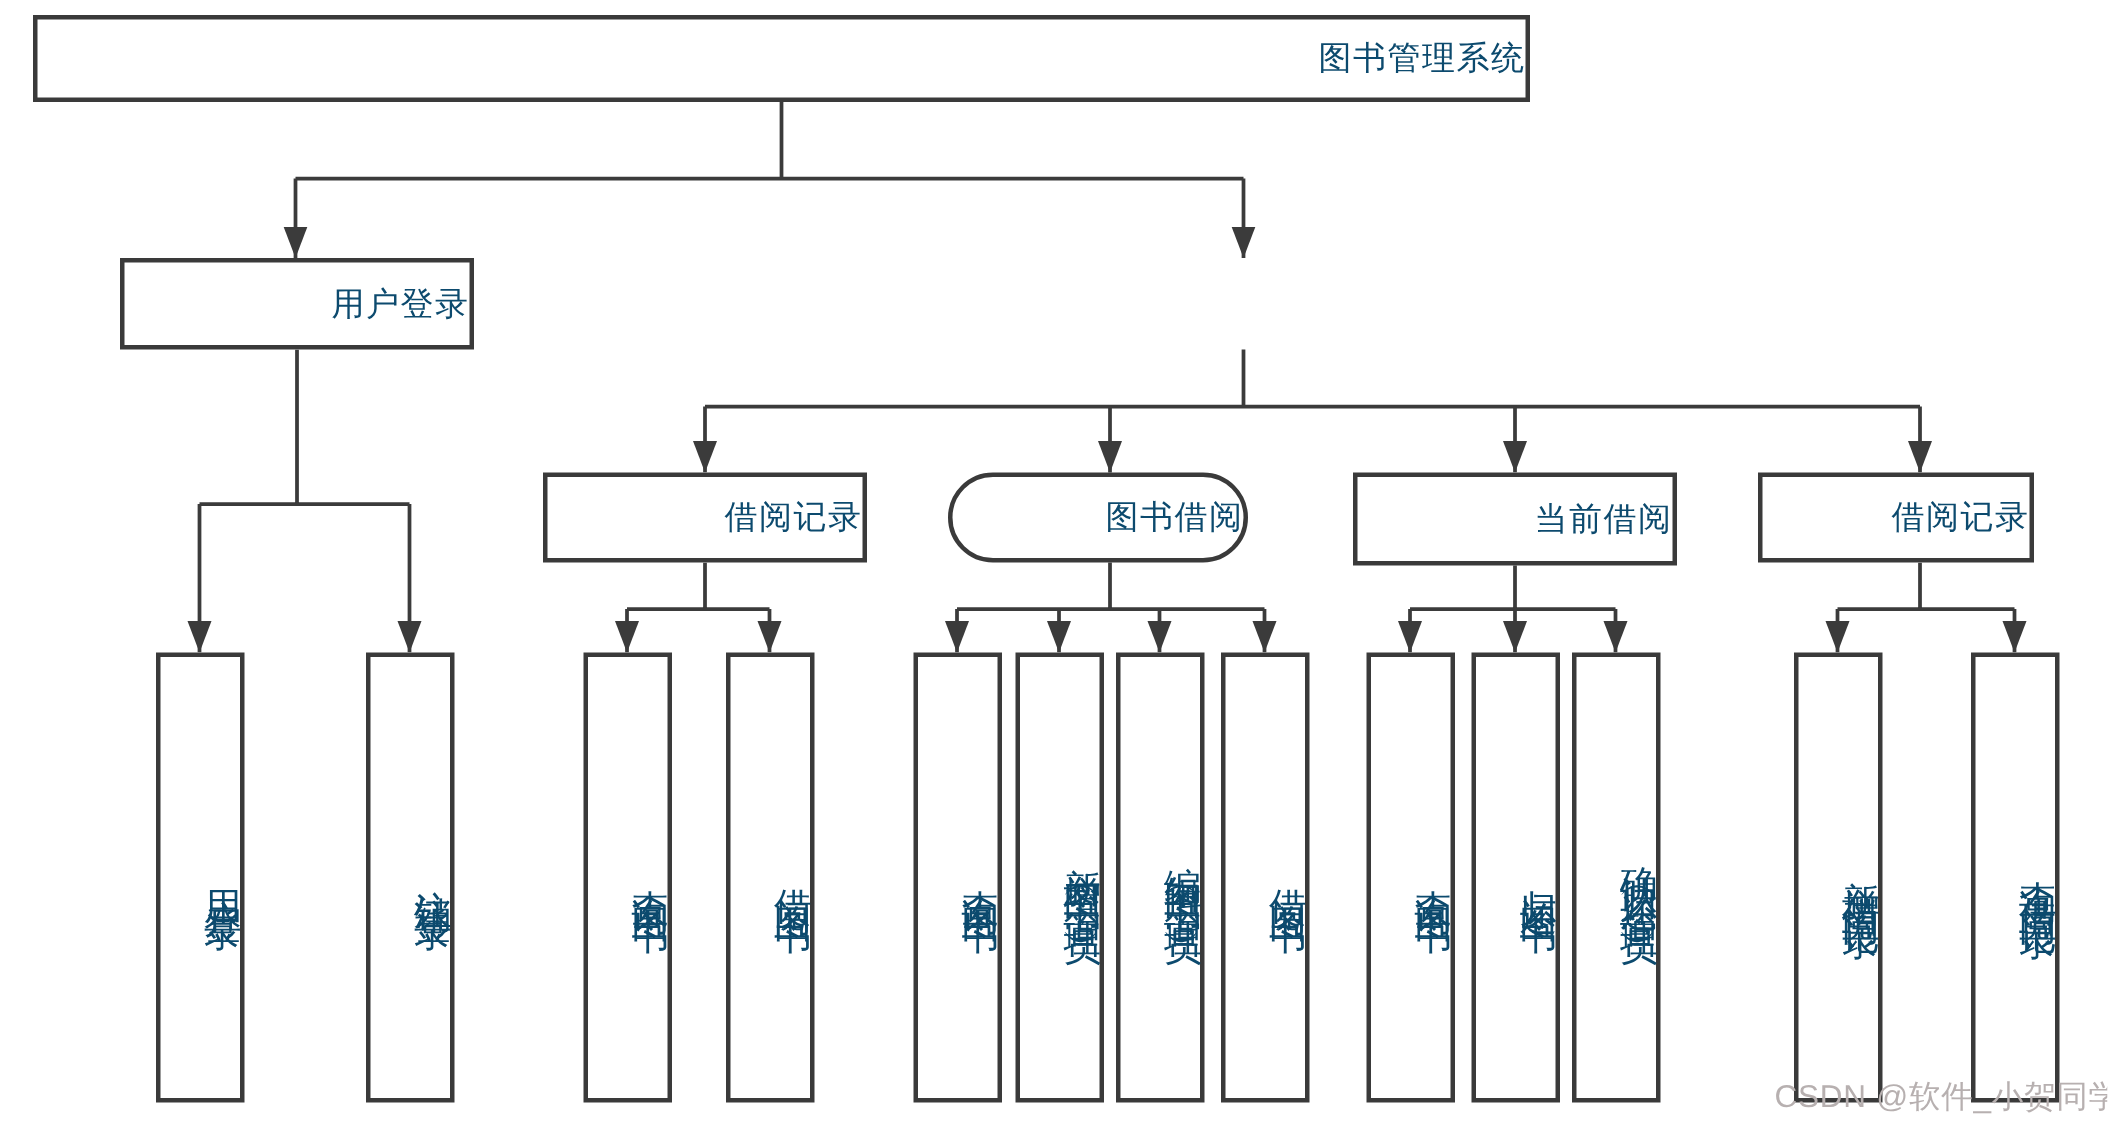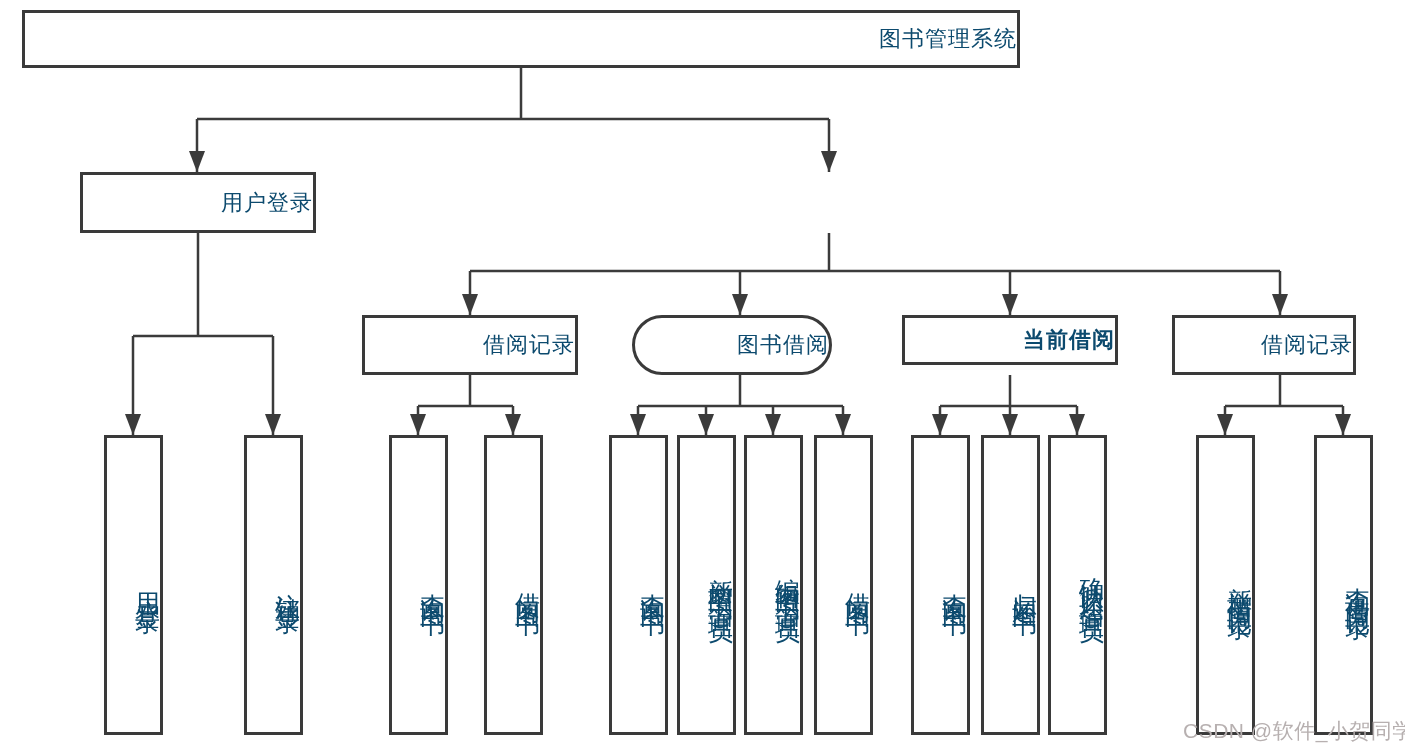--- a/index.html
+++ b/index.html
@@ -46,21 +46,21 @@
     z-index: 5;
     white-space: nowrap;
     letter-spacing: 0.5px;
   }
   
   #n-root            { left: 22px;  top: 10px;  width: 998px; height: 58px; }
   #n-user-login      { left: 80px;  top: 172px; width: 236px; height: 61px; }
   #n-book-mgmt       { left: 710px; top: 172px; width: 237px; height: 61px; }
   #n-new-book-rec    { left: 362px; top: 315px; width: 216px; height: 60px; }
   #n-book-borrow     { left: 632px; top: 315px; width: 200px; height: 60px; border-radius: 30px; }
-  #n-current-borrow  { left: 902px; top: 315px; width: 216px; height: 50px; font-weight: bold; }
+  #n-current-borrow  { left: 902px; top: 315px; width: 216px; height: 62px; }
   #n-borrow-records  { left: 1172px;top: 315px; width: 184px; height: 60px; }
   .leaf { top: 435px; width: 59px; height: 300px; }
   #l-user-login      { left: 104px; }
   #l-logout          { left: 244px; }
   #l-query-book-1    { left: 389px; }
   #l-borrow-book-1   { left: 484px; }
   #l-query-book-2    { left: 609px; }
   #l-add-book        { left: 677px; }
   #l-edit-book       { left: 744px; }
   #l-borrow-book-2   { left: 814px; }

